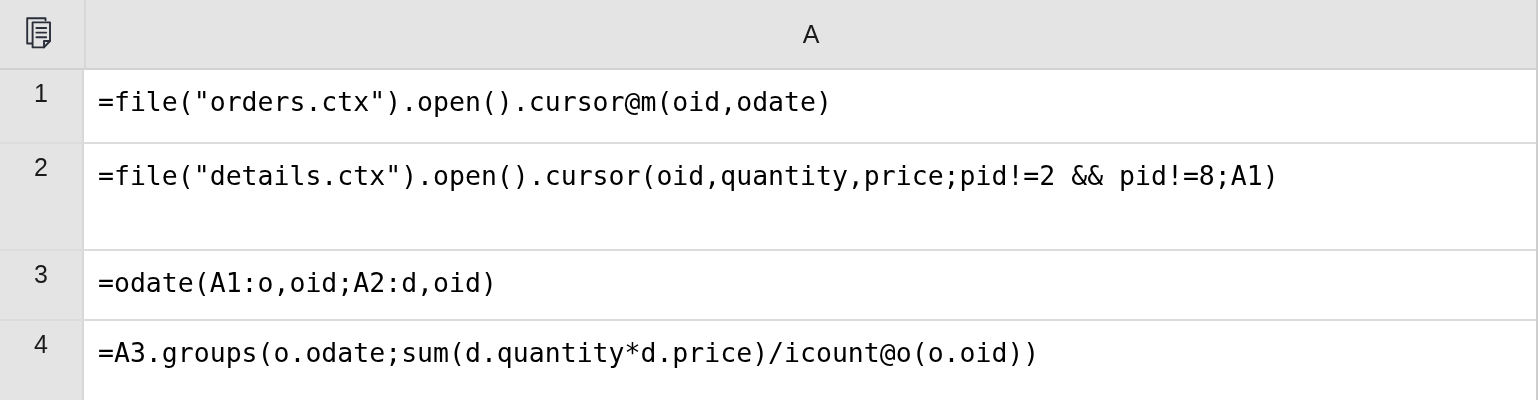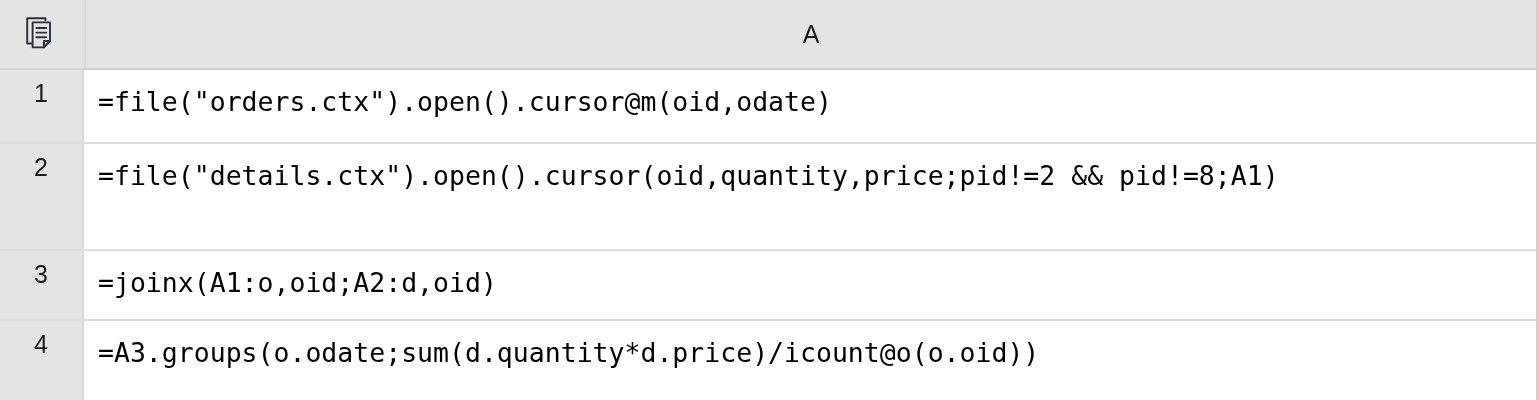--- a/index.html
+++ b/index.html
@@ -135,21 +135,21 @@
     <div class="cell">=file("orders.ctx").open().cursor@m(oid,odate)</div>
   </div>
 
   <div class="row row-2">
     <div class="row-head">2</div>
     <div class="cell">=file("details.ctx").open().cursor(oid,quantity,price;pid!=2 &amp;&amp; pid!=8;A1)</div>
   </div>
 
   <div class="row row-3">
     <div class="row-head">3</div>
-    <div class="cell">=joinx(A1:o,oid;A2:d,oid)</div>
+    <div class="cell">=odate(A1:o,oid;A2:d,oid)</div>
   </div>
 
   <div class="row row-4">
     <div class="row-head">4</div>
     <div class="cell">=A3.groups(o.odate;sum(d.quantity*d.price)/icount@o(o.oid))</div>
   </div>
 
 </div>
 
 </body></html>

